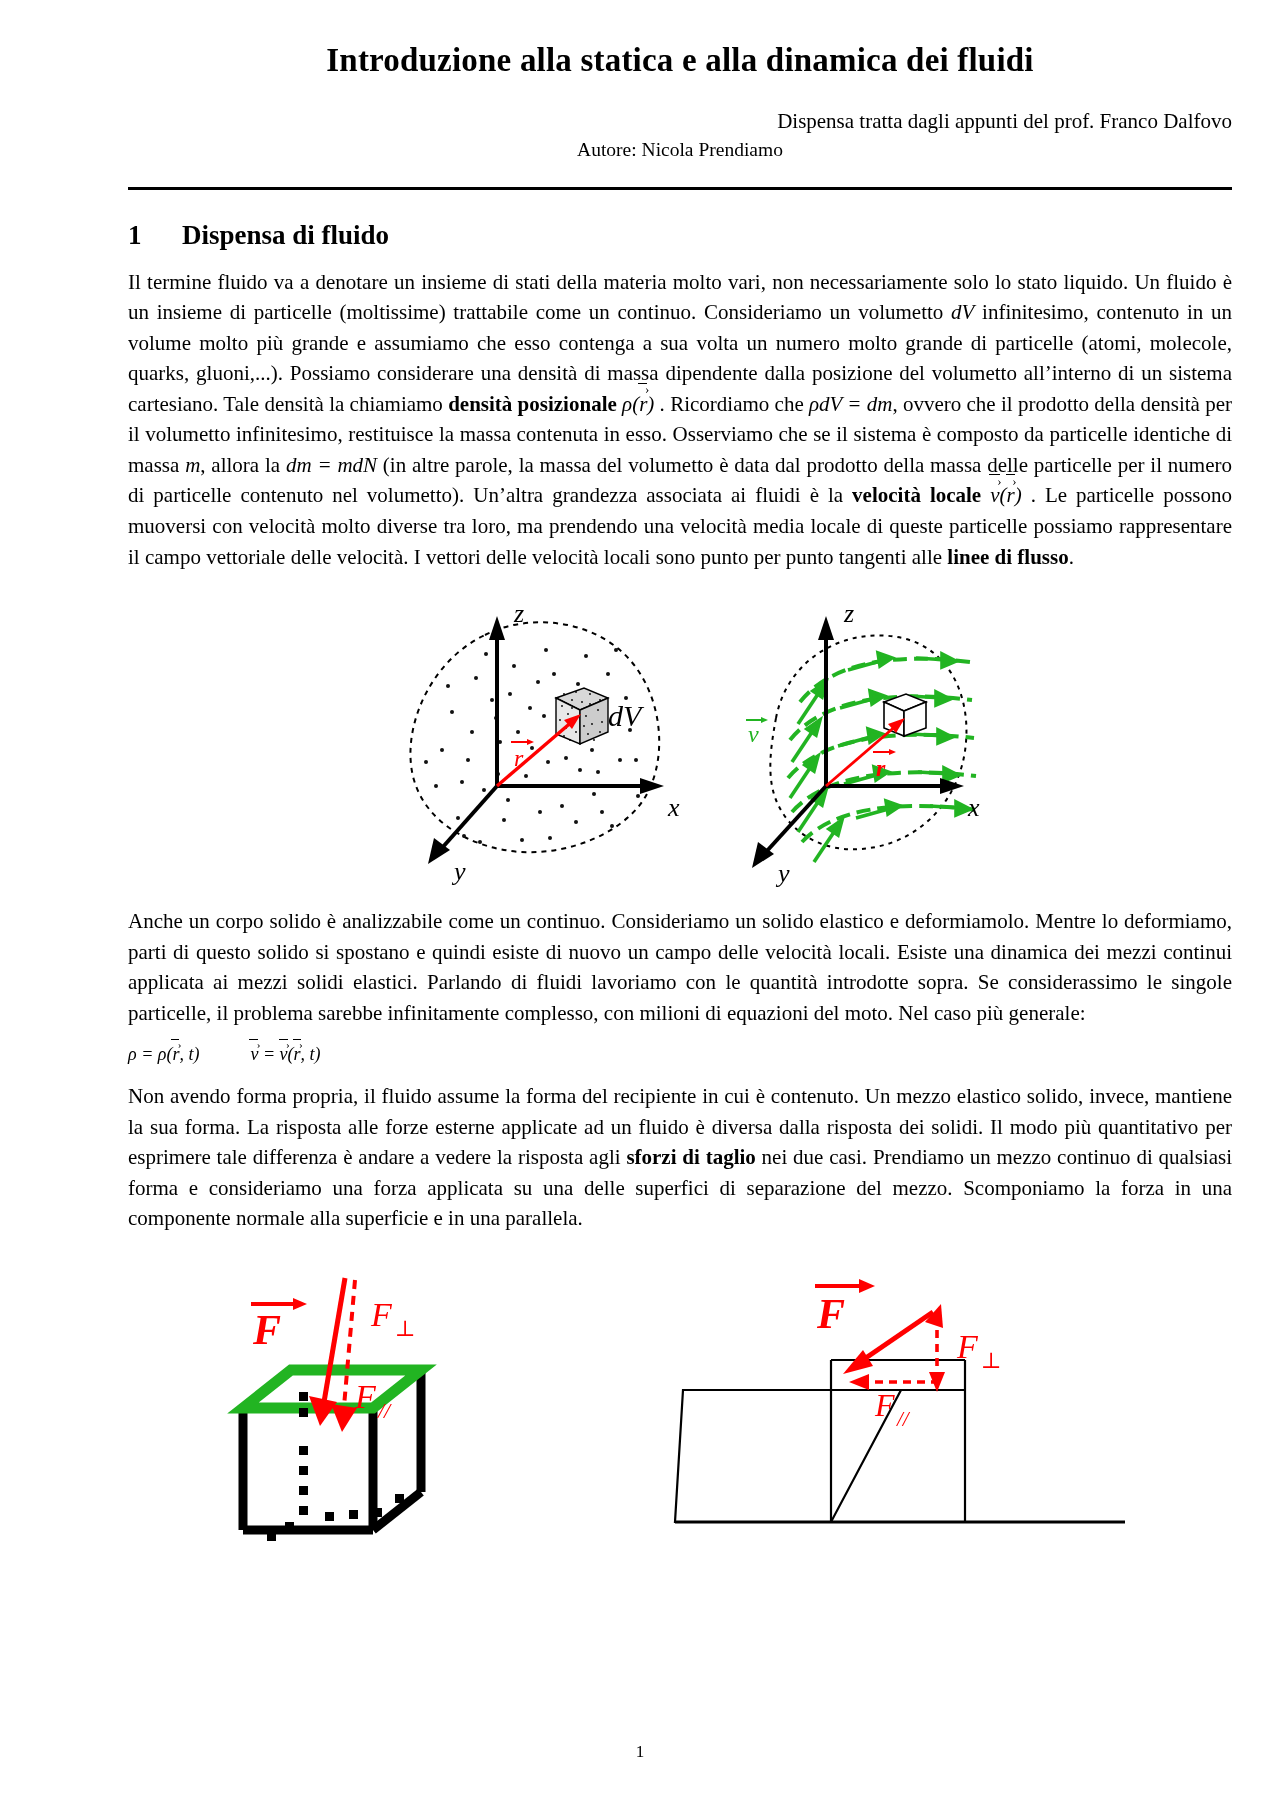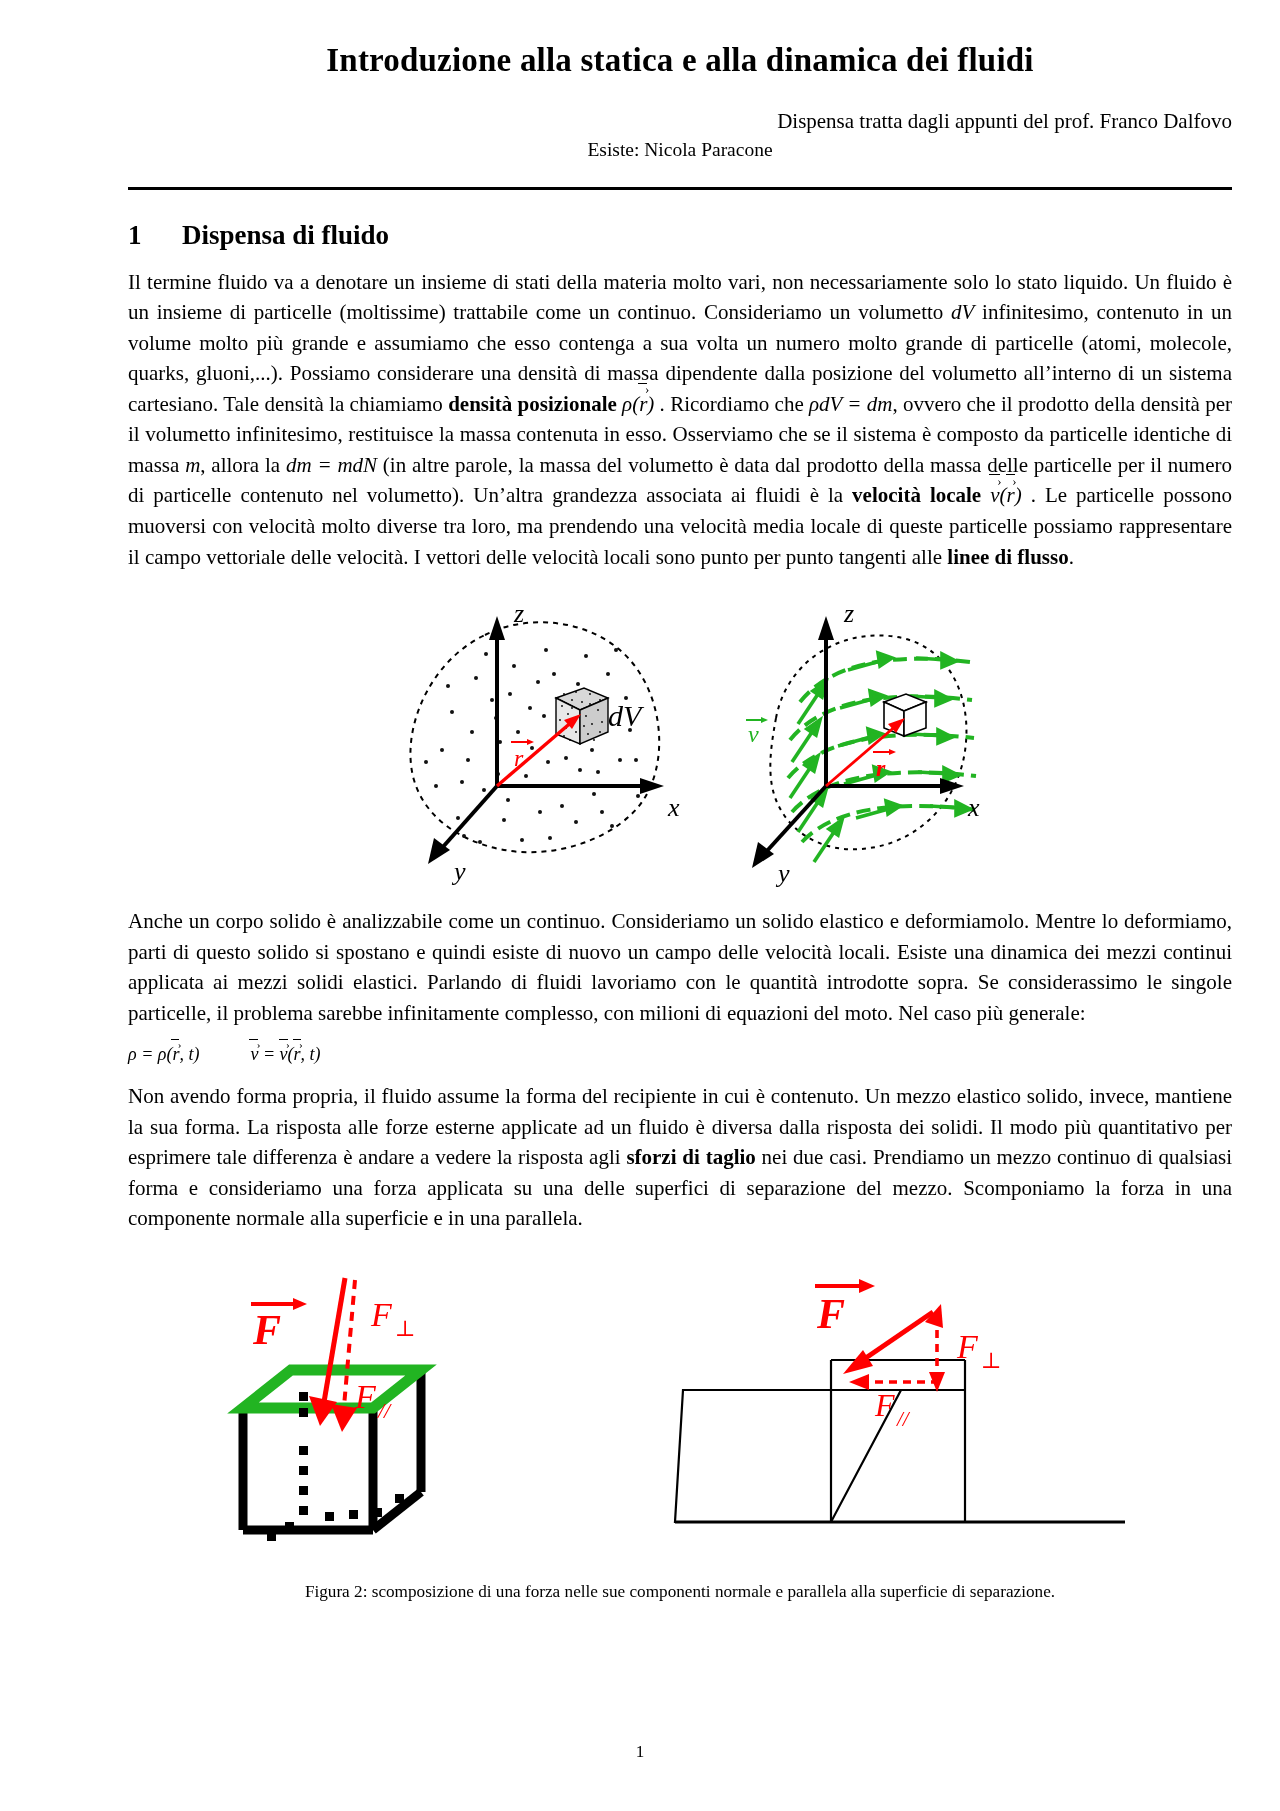--- a/index.html
+++ b/index.html
@@ -121,21 +121,21 @@
   svg text { font-family: "Liberation Serif", "DejaVu Serif", serif; }
 </style>
 </head>
 <body>
 
 <div class="page">
   <div class="content">
 
     <div class="doc-title">Introduzione alla statica e alla dinamica dei fluidi</div>
     <div class="doc-subtitle">Dispensa tratta dagli appunti del prof. Franco Dalfovo</div>
-    <div class="doc-author">Esiste: Nicola Paracone</div>
+    <div class="doc-author">Autore: Nicola Prendiamo</div>
     <hr class="rule">
 
     <div class="section-head">
       <span class="section-num">1</span>
       <span>Dispensa di fluido</span>
     </div>
 
     <p class="body"><span>Il termine fluido va a denotare un insieme di stati della materia molto vari, non necessariamente solo lo stato liquido. Un fluido è un insieme di particelle (moltissime) trattabile come un continuo. Consideriamo un volumetto </span><span class="mi">dV</span><span> infinitesimo, contenuto in un volume molto più grande e assumiamo che esso contenga a sua volta un numero molto grande di particelle (atomi, molecole, quarks, gluoni,...). Possiamo considerare una densità di massa dipendente dalla posizione del volumetto all’interno di un sistema cartesiano. Tale densità la chiamiamo </span><span class="bold">densità posizionale</span> <span class="mi">ρ(<span class="vecwrap">r<span class="ah">›</span></span>)</span><span> . Ricordiamo che </span><span class="mi">ρ</span><span class="mi">dV = dm</span><span>, ovvero che il prodotto della densità per il volumetto infinitesimo, restituisce la massa contenuta in esso. Osserviamo che se il sistema è composto da particelle identiche di massa </span><span class="mi">m</span><span>, allora la </span><span class="mi">dm = mdN</span><span> (in altre parole, la massa del volumetto è data dal prodotto della massa delle particelle per il numero di particelle contenuto nel volumetto). Un’altra grandezza associata ai fluidi è la </span><span class="bold">velocità locale</span> <span class="mi"><span class="vecwrap">v<span class="ah">›</span></span>(<span class="vecwrap">r<span class="ah">›</span></span>)</span><span> . Le particelle possono muoversi con velocità molto diverse tra loro, ma prendendo una velocità media locale di queste particelle possiamo rappresentare il campo vettoriale delle velocità. I vettori delle velocità locali sono punto per punto tangenti alle </span><span class="bold">linee di flusso</span><span>.</span></p>
 
     <div class="figure">
@@ -480,19 +480,18 @@
             <text x="292" y="98" font-size="34" font-style="italic" fill="#ff0000">F</text>
             <text x="316" y="108" font-size="22" fill="#ff0000">⊥</text>
           </g>
           <g>
             <text x="210" y="156" font-size="32" font-style="italic" fill="#ff0000">F</text>
             <text x="232" y="166" font-size="21" font-style="italic" fill="#ff0000">//</text>
           </g>
         </svg>
 
       </div>
-      <div class="figcaption" style="margin-top:22px;">Figura 2: scomposizione di una forza nelle sue componenti normale e parallela alla superficie di separazione.</div>
     </div>
 
   </div>
 
   <div class="folio">1</div>
 </div>
 
 </body></html>

